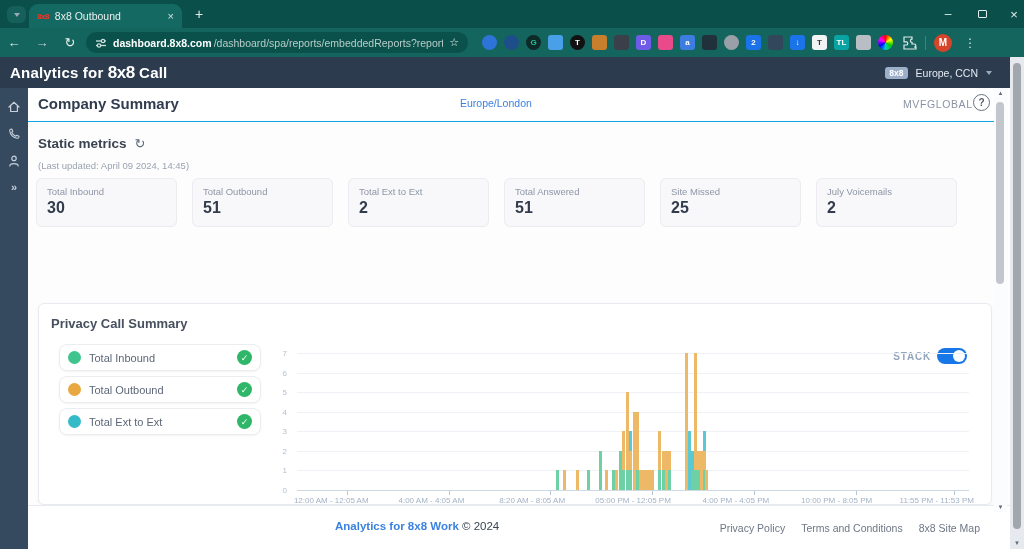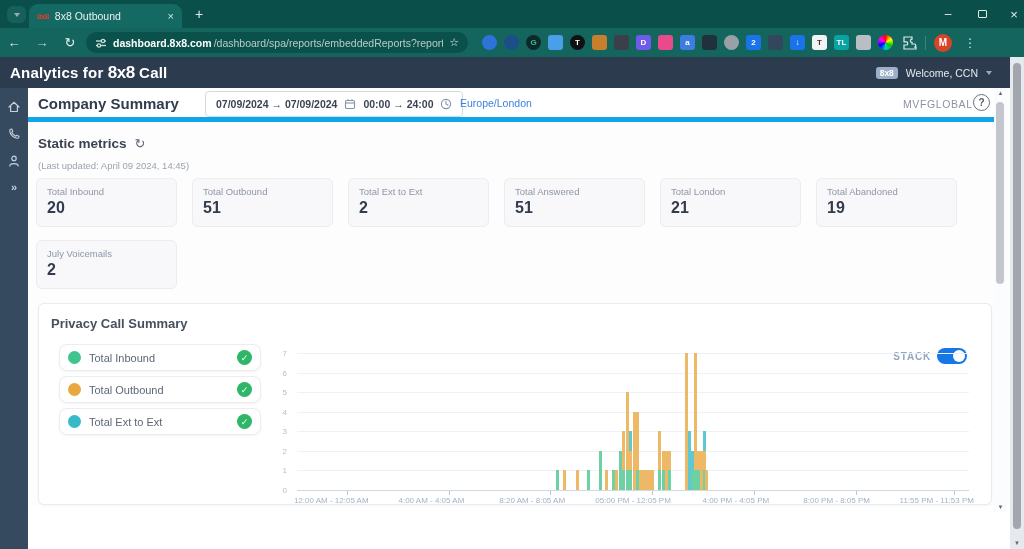--- a/index.html
+++ b/index.html
@@ -41,21 +41,21 @@
   #hdr-right{position:absolute;right:18px;display:flex;align-items:center;gap:8px;}
   #hdr-badge{background:#9cb0ca;border-radius:3px;padding:1px 4px;font-size:8.5px;font-weight:bold;color:#fff;}
   #hdr-welcome{font-size:10.5px;color:#e4eaf1;}
   .caret{width:0;height:0;border-left:3.5px solid transparent;border-right:3.5px solid transparent;border-top:4px solid #9aa9bc;}
   
   #sidebar{left:0;top:88px;width:28px;height:461px;background:#364a5f;display:flex;flex-direction:column;align-items:center;padding-top:12px;gap:13px;}
   #sidebar svg{display:block;}
   #sb-expand{color:#c7d0db;font-size:11px;font-weight:bold;}
   
   #content{left:28px;top:88px;width:982px;height:417px;background:#fdfdfe;}
-  #pagehead{left:28px;top:88px;width:966px;height:34px;border-bottom:5px solid #0ea5e9;background:#fff;}
+  #pagehead{left:28px;top:88px;width:966px;height:34px;border-bottom:1px solid #0ea5e9;background:#fff;}
   #page-title{left:10px;top:7px;font-size:15px;font-weight:bold;color:#313d4e;}
   #datepill{left:177px;top:3px;height:26px;border:1px solid #d5dae1;border-radius:4px;background:#fff;display:flex;align-items:center;padding:0 10px;gap:7px;font-size:10.5px;font-weight:600;color:#3b4454;}
   #tz-link{left:432px;top:9px;font-size:10.5px;color:#3b82e0;}
   #account{left:875px;top:10px;font-size:10.5px;color:#8b93a2;letter-spacing:.6px;}
   #help{left:945px;top:6px;width:17px;height:17px;border:1.5px solid #66717f;border-radius:50%;color:#515c6a;font-size:10px;font-weight:bold;display:flex;align-items:center;justify-content:center;}
   #metrics-title{left:38px;top:136px;font-size:13.5px;font-weight:bold;color:#3b4350;display:flex;align-items:center;gap:8px;}
   #refresh{font-size:13px;color:#5e6b7c;font-weight:normal;}
   #last-updated{left:38px;top:160px;font-size:9.5px;color:#9aa3af;}
   #metric-cards{left:36px;top:178px;width:930px;display:flex;flex-wrap:wrap;gap:13px 15px;}
   .mcard{width:141px;height:49px;background:#f8f8fa;border:1px solid #ebebf0;border-radius:6px;padding:7px 10px;}
@@ -164,21 +164,21 @@
   </div>
 
   <div class="abs" id="appheader">
     <div id="app-title">
       <span>Analytics for</span>
       <span id="app-logo">8x8</span>
       <span>Call</span>
     </div>
     <div id="hdr-right">
       <span id="hdr-badge">8x8</span>
-      <span id="hdr-welcome">Welcome, CCN</span>
+      <span id="hdr-welcome">Europe, CCN</span>
       <span class="caret"></span>
     </div>
   </div>
 
   <div class="abs" id="sidebar">
     <span>
       <svg width="14" height="14" viewBox="0 0 14 14">
         <path d="M2 7 L7 2.3 L12 7 M3.6 6.2 V11.5 H10.4 V6.2" fill="none" stroke="#c6cfda" stroke-width="1.2" stroke-linecap="round" stroke-linejoin="round"></path>
       </svg>
     </span>
@@ -193,68 +193,50 @@
         <path d="M2.8 12 C2.8 8.8 11.2 8.8 11.2 12" fill="none" stroke="#c6cfda" stroke-width="1.2" stroke-linecap="round"></path>
       </svg>
     </span>
     <span id="sb-expand">»</span>
   </div>
 
   <div class="abs" id="content"></div>
 
   <div class="abs" id="pagehead">
     <div class="abs" id="page-title">Company Summary</div>
-    <div class="abs" id="datepill">
-      <span>07/09/2024 → 07/09/2024</span>
-      <svg width="12" height="12" viewBox="0 0 12 12">
-        <rect x="1.5" y="2.5" width="9" height="8" rx="1.2" fill="none" stroke="#8593a6" stroke-width="1.1"></rect>
-        <line x1="1.5" y1="5" x2="10.5" y2="5" stroke="#8593a6" stroke-width="1.1"></line>
-        <line x1="4" y1="1.2" x2="4" y2="3" stroke="#8593a6" stroke-width="1.1"></line>
-          <line x1="8" y1="1.2" x2="8" y2="3" stroke="#8593a6" stroke-width="1.1"></line>
-      </svg>
-      <span>00:00 → 24:00</span>
-      <svg width="12" height="12" viewBox="0 0 12 12">
-        <circle cx="6" cy="6" r="4.6" fill="none" stroke="#8593a6" stroke-width="1.1"></circle>
-        <path d="M6 3.4 V6 L8 7.2" fill="none" stroke="#8593a6" stroke-width="1.1" stroke-linecap="round"></path>
-      </svg>
-    </div>
     <div class="abs" id="tz-link">Europe/London</div>
     <div class="abs" id="account">MVFGLOBAL</div>
     <div class="abs" id="help">?</div>
   </div>
 
   <div class="abs" id="metrics-title">
     <span>Static metrics</span>
     <span id="refresh">↻</span>
   </div>
   <div class="abs" id="last-updated">(Last updated: April 09 2024, 14:45)</div>
   <div class="abs" id="metric-cards">
       <div class="mcard">
         <div class="lbl">Total Inbound</div>
-        <div class="val">20</div>
+        <div class="val">30</div>
       </div>
       <div class="mcard">
         <div class="lbl">Total Outbound</div>
         <div class="val">51</div>
       </div>
       <div class="mcard">
         <div class="lbl">Total Ext to Ext</div>
         <div class="val">2</div>
       </div>
       <div class="mcard">
         <div class="lbl">Total Answered</div>
         <div class="val">51</div>
       </div>
       <div class="mcard">
-        <div class="lbl">Total London</div>
-        <div class="val">21</div>
-      </div>
-      <div class="mcard">
-        <div class="lbl">Total Abandoned</div>
-        <div class="val">19</div>
+        <div class="lbl">Site Missed</div>
+        <div class="val">25</div>
       </div>
       <div class="mcard">
         <div class="lbl">July Voicemails</div>
         <div class="val">2</div>
       </div>
     </div>
 
   <div class="abs" id="panel">
     <div class="abs" id="panel-title">Privacy Call Summary</div>
     <div class="abs" id="legend">
@@ -304,21 +286,21 @@
         <div class="xtick" style="left: 37.7%;"></div>
         <div class="xtick" style="left: 52.8%;"></div>
         <div class="xtick" style="left: 68%;"></div>
         <div class="xtick" style="left: 83.2%;"></div>
         <div class="xtick" style="left: 97.8%;"></div>
         <div class="xlab" style="left: 5.1%;">12:00 AM - 12:05 AM</div>
         <div class="xlab" style="left: 20%;">4:00 AM - 4:05 AM</div>
         <div class="xlab" style="left: 35%;">8:20 AM - 8:05 AM</div>
         <div class="xlab" style="left: 50%;">05:00 PM - 12:05 PM</div>
         <div class="xlab" style="left: 65.3%;">4:00 PM - 4:05 PM</div>
-        <div class="xlab" style="left: 80.3%;">8:00 PM - 8:05 PM</div>
+        <div class="xlab" style="left: 80.3%;">10:00 PM - 8:05 PM</div>
         <div class="xlab" style="left: 95.2%;">11:55 PM - 11:53 PM</div>
         <div class="bar" style="left: 258.9px; bottom: 1px; height: 137px;">
           <div class="seg" style="bottom: 0px; height: 19.5714px; background: rgb(110, 209, 166);"></div>
         </div>
         <div class="bar" style="left: 265.9px; bottom: 1px; height: 137px;">
           <div class="seg" style="bottom: 0px; height: 19.5714px; background: rgb(237, 185, 102);"></div>
         </div>
         <div class="bar" style="left: 278.5px; bottom: 1px; height: 137px;">
           <div class="seg" style="bottom: 0px; height: 19.5714px; background: rgb(237, 185, 102);"></div>
         </div>
@@ -415,20 +397,31 @@
           <div class="seg" style="bottom: 0px; height: 19.5714px; background: rgb(110, 209, 166);"></div>
           <div class="seg" style="bottom: 19.5714px; height: 19.5714px; background: rgb(237, 185, 102);"></div>
           <div class="seg" style="bottom: 39.1429px; height: 19.5714px; background: rgb(91, 200, 210);"></div>
         </div>
         <div class="bar" style="left: 408.42px; bottom: 1px; height: 137px;">
           <div class="seg" style="bottom: 0px; height: 19.5714px; background: rgb(237, 185, 102);"></div>
         </div>
       </div>
   </div>
 
+  <div class="abs" id="footer">
+    <div class="abs" id="foot-brand">
+      <a href="#">Analytics for 8x8 Work</a>
+      <span id="foot-copy">© 2024</span>
+    </div>
+    <div id="footer-links">
+        <span>Privacy Policy</span>
+        <span>Terms and Conditions</span>
+        <span>8x8 Site Map</span>
+      </div>
+  </div>
 
   <div class="abs" id="scroll-inner">
     <span class="arrow" style="top:2px">▲</span>
     <span class="thumb"></span>
     <span class="arrow" style="bottom:2px">▼</span>
   </div>
   <div class="abs" id="scroll-outer">
     <span class="thumb"></span>
     <span class="arrow">▼</span>
   </div>

